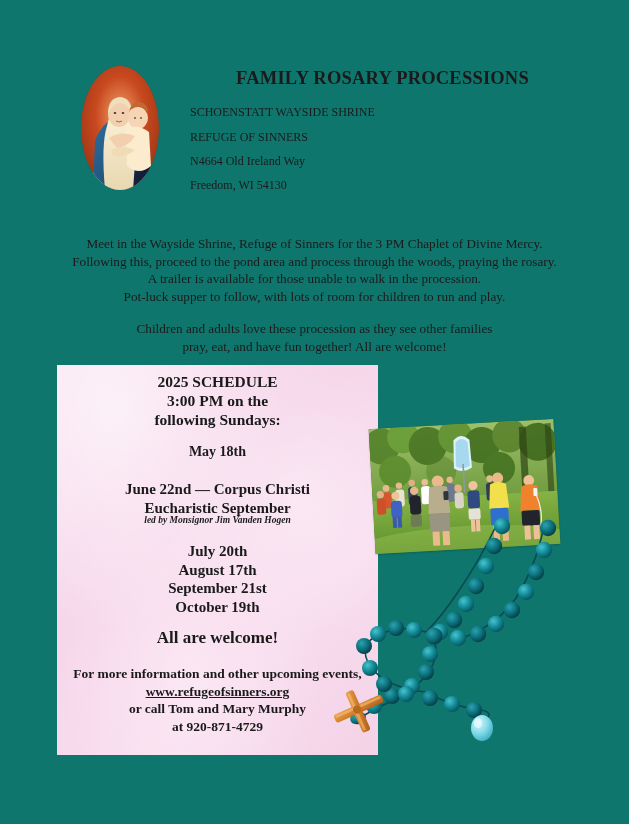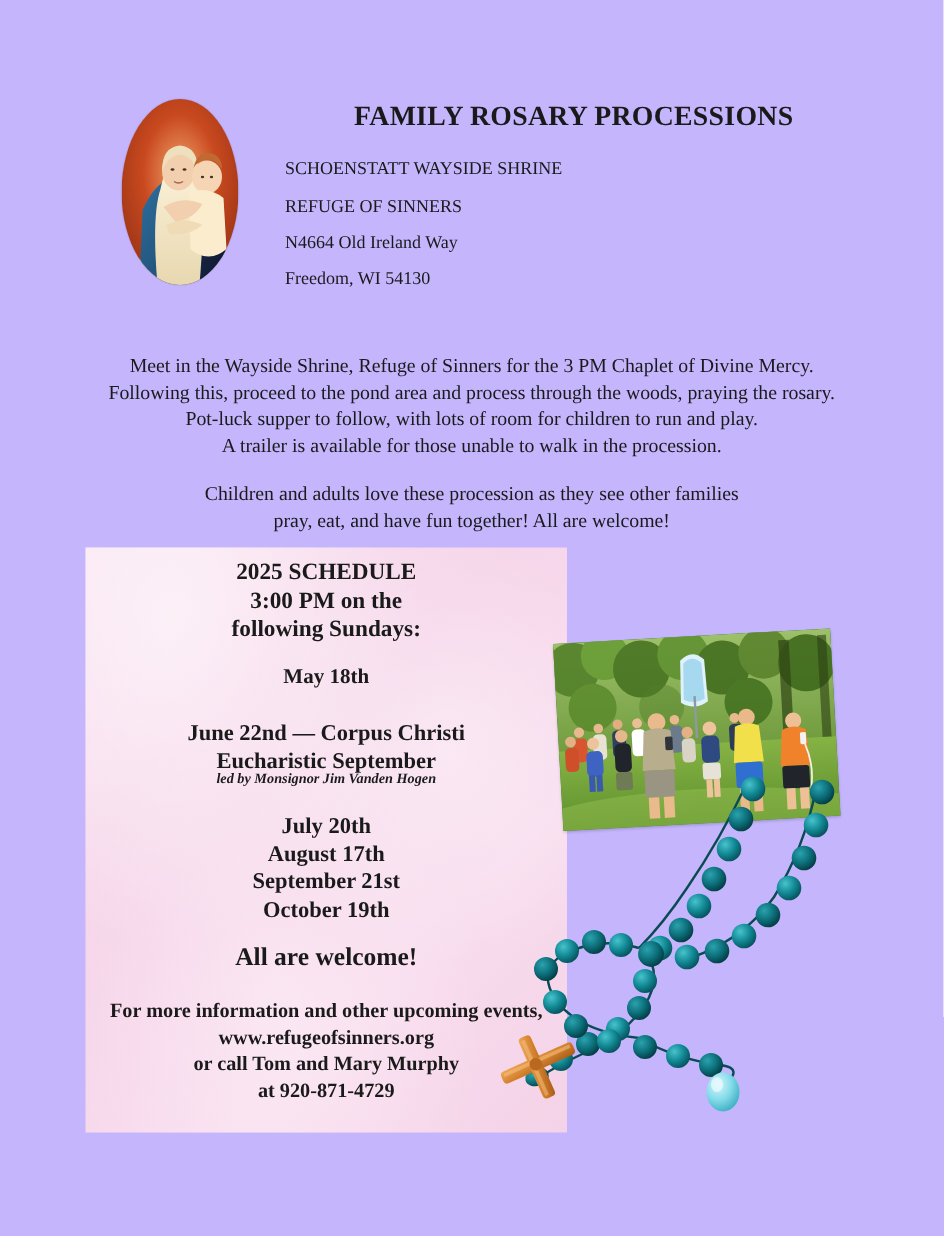--- a/index.html
+++ b/index.html
@@ -12,21 +12,21 @@
     width: 629px;
     height: 824px;
     position: relative;
     overflow: hidden;
     font-family: "Liberation Serif", "DejaVu Serif", serif;
     color: #1a1a1a;
   }
   .page {
     position: absolute;
     inset: 0;
-    background: #c4b5fd;
+    background: #0f766e;
   }
 
   
   .madonna {
     position: absolute;
     left: 81px;
     top: 66px;
     width: 78px;
     height: 124px;
     border-radius: 50% / 50%;
@@ -94,21 +94,21 @@
     font-size: 15.5px;
     font-weight: bold;
     line-height: 19px;
   }
   .sched-may   { top: 444px; font-size: 14px; font-weight: bold; }
   .sched-june  { top: 480px; font-size: 15px; font-weight: bold; line-height: 19px; }
   .sched-led   { top: 515px; font-size: 9.5px; font-weight: bold; font-style: italic; }
   .sched-rest  { top: 542px; font-size: 15px; font-weight: bold; line-height: 18.5px; }
   .sched-welcome { top: 628px; font-size: 17px; font-weight: bold; }
   .sched-contact { top: 665px; font-size: 13.5px; font-weight: bold; line-height: 17.5px; }
-  .sched-contact .url { }
+  .sched-contact .url { text-decoration: underline; }
 
   
   .photo {
     position: absolute;
     left: 372px;
     top: 424px;
     width: 185px;
     height: 125px;
     transform: rotate(-3.2deg);
     transform-origin: 50% 50%;
@@ -189,22 +189,22 @@
 
   <div class="title">FAMILY ROSARY PROCESSIONS</div>
   <div class="addr l1">SCHOENSTATT WAYSIDE SHRINE</div>
   <div class="addr l2">REFUGE OF SINNERS</div>
   <div class="addr l3">N4664 Old Ireland Way</div>
   <div class="addr l4">Freedom, WI 54130</div>
 
   <div class="intro p1">
     <div>Meet in the Wayside Shrine, Refuge of Sinners for the 3 PM Chaplet of Divine Mercy.</div>
     <div>Following this, proceed to the pond area and process through the woods, praying the rosary.</div>
+    <div>A trailer is available for those unable to walk in the procession.</div>
     <div>Pot-luck supper to follow, with lots of room for children to run and play.</div>
-    <div>A trailer is available for those unable to walk in the procession.</div>
   </div>
   <div class="intro p2">
     <div>Children and adults love these procession as they see other families</div>
     <div>pray, eat, and have fun together!  All are welcome!</div>
   </div>
 
   <div class="pink-box"></div>
 
   <div class="sched-text sched-head">
     <div>2025 SCHEDULE</div>

